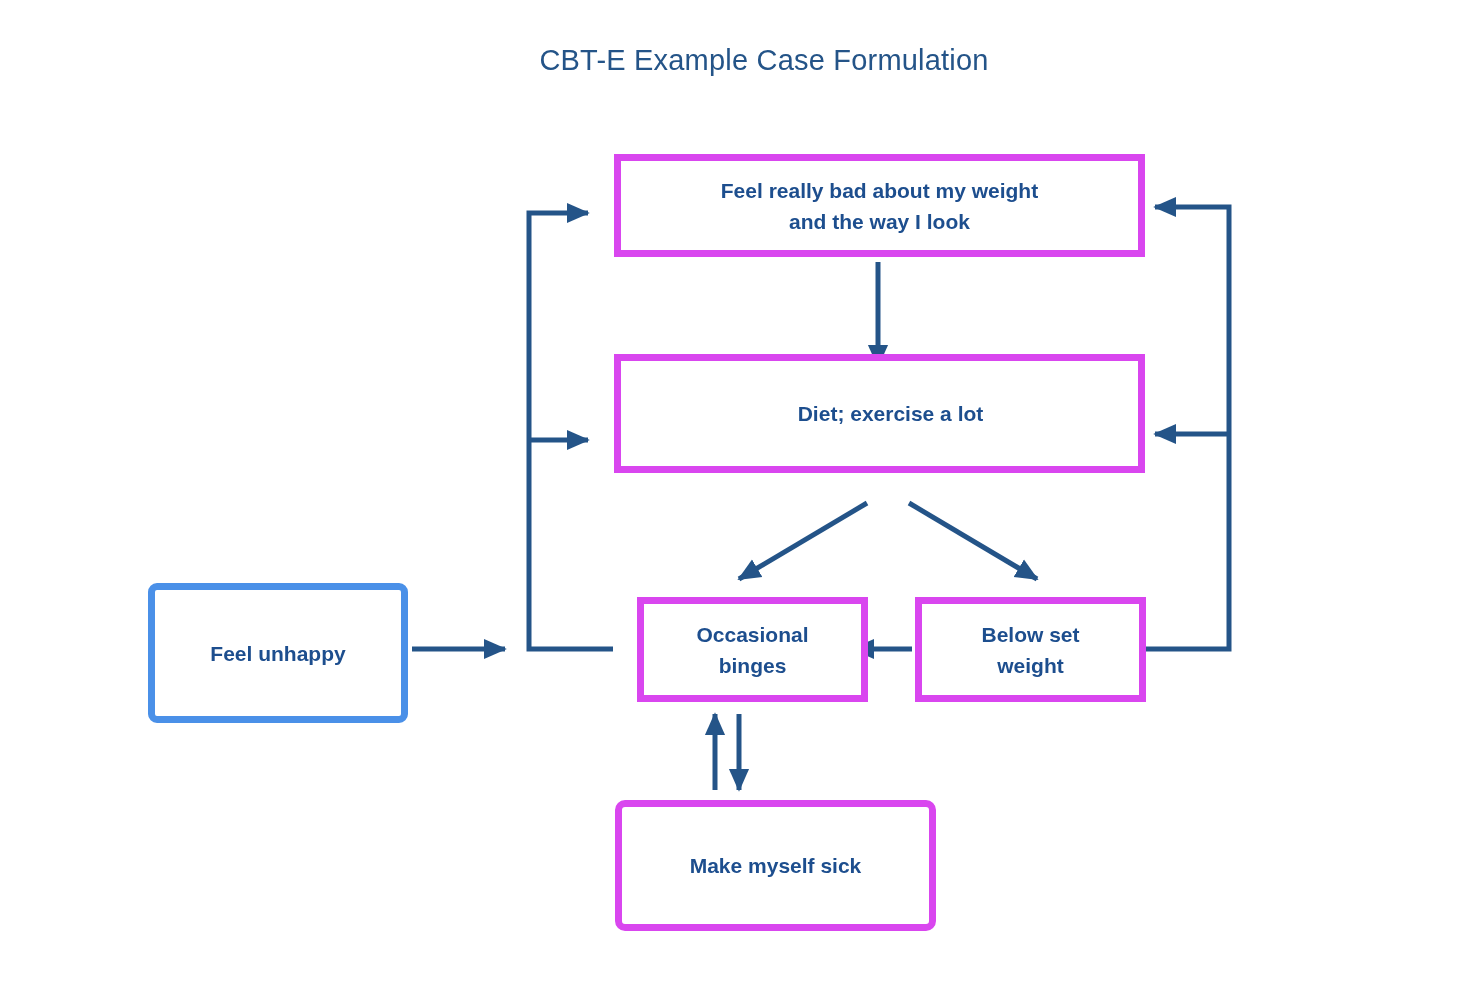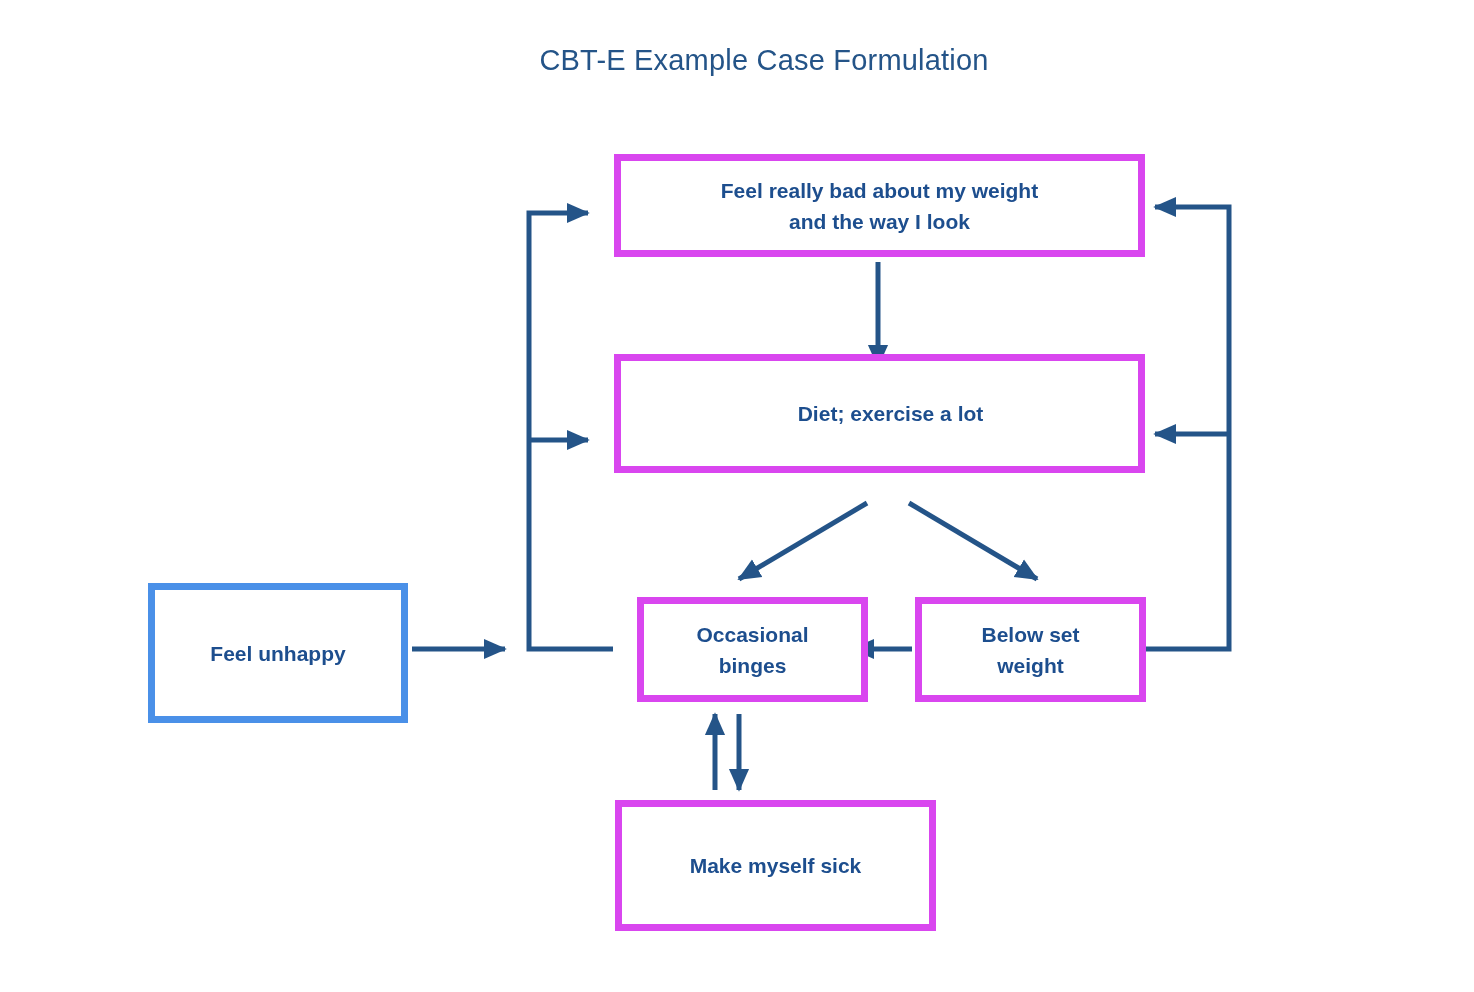--- a/index.html
+++ b/index.html
@@ -50,24 +50,24 @@
     padding: 0 8px;
   }
   .node.accent {
     border-color: #4a90e8;
   }
   .node .label { white-space: pre-line; }
 
   
   #node-body-image { left: 587px;  top: 154px; width: 531px; height: 103px; }
   #node-diet       { left: 587px;  top: 354px; width: 531px; height: 119px; padding-left: 30px; }
-  #node-unhappy    { left: 121px;  top: 583px; width: 260px; height: 140px; }
+  #node-unhappy    { left: 121px;  top: 583px; width: 260px; height: 140px; border-radius: 9px; }
   #node-binges     { left: 610px;  top: 597px; width: 231px; height: 105px; }
   #node-setweight  { left: 888px;  top: 597px; width: 231px; height: 105px; }
-  #node-sick       { left: 588px;  top: 800px; width: 321px; height: 131px; }
+  #node-sick       { left: 588px;  top: 800px; width: 321px; height: 131px; border-radius: 10px; }
 
   svg#edges {
     position: absolute;
     left: 0; top: 0;
     width: 1474px;
     height: 992px;
     z-index: 1;
     pointer-events: none;
   }
 </style>

